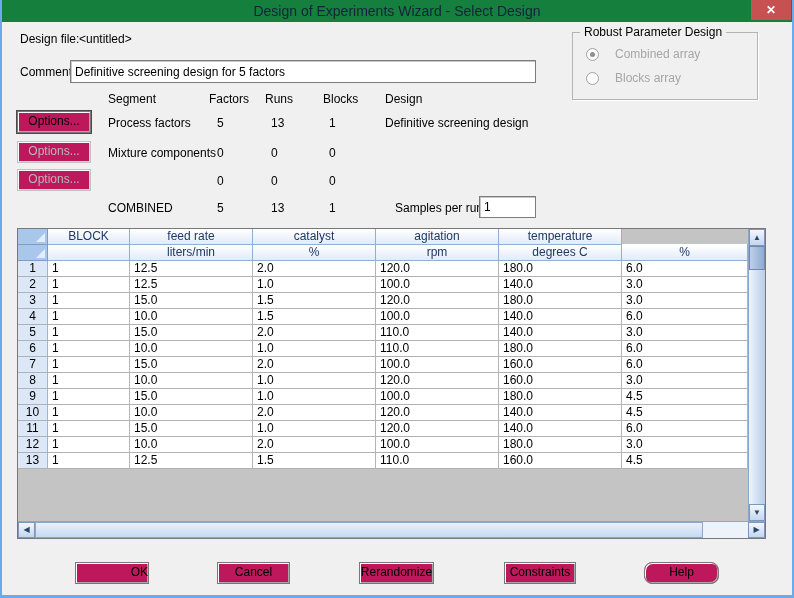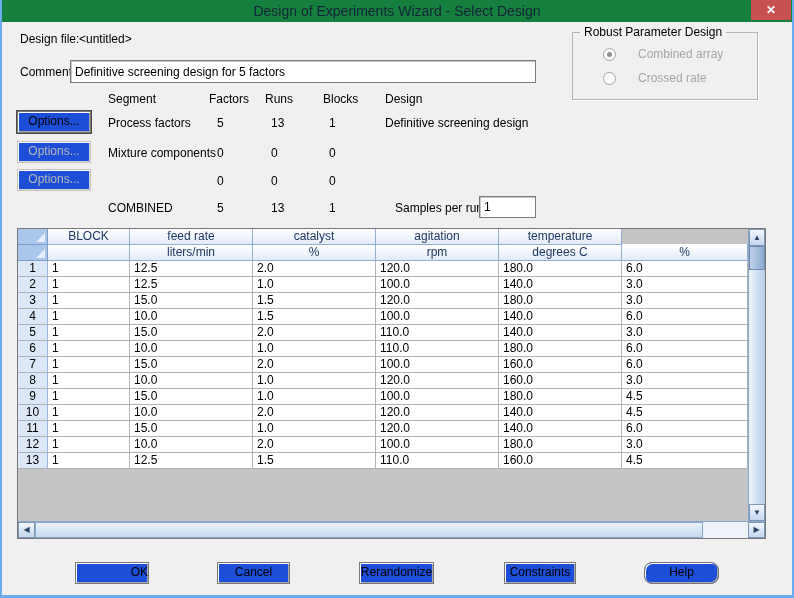--- a/index.html
+++ b/index.html
@@ -36,33 +36,33 @@
   }
 
   .groupbox {
     position:absolute; left:570px; top:10px; width:186px; height:68px;
     border:1px solid #b4b4b4; box-shadow:1px 1px 0 #ffffff;
   }
   .groupbox .legend {
     position:absolute; top:-8px; left:7px; background:#f0f0f0; padding:0 4px;
     font-size:12px; color:#000; white-space:nowrap;
   }
-  .radio-row { position:absolute; left:30px; display:flex; align-items:center; gap:22px; }
+  .radio-row { position:absolute; left:13px; display:flex; align-items:center; gap:16px; }
   .radio {
     width:13px; height:13px; border-radius:50%; background:#fbfbfb;
     border:1px solid #a2a2a2; position:relative; flex:0 0 auto;
   }
   .radio.sel::after {
     content:""; position:absolute; left:3px; top:3px; width:5px; height:5px;
     border-radius:50%; background:#8e8e8e;
   }
   .radio-row .rlabel { font-size:12px; color:#a6a6a6; white-space:nowrap; }
 
   .btn {
-    position:absolute; height:22px; background:#1d4ed8;
+    position:absolute; height:22px; background:#be185d;
     border:1px solid #787878;
     box-shadow: inset 1px 1px 0 #ffffff, inset -1px -1px 0 #a8a8a8;
     font-family:"Liberation Sans", sans-serif; font-size:12px; color:#000;
     text-align:center; line-height:19px; cursor:default;
   }
   .btn.default { outline:1px solid #4a4a4a; }
   .btn.disabled {
     color:#b8b8b8; border-color:#c2c2c2;
     box-shadow: inset 1px 1px 0 #ffffff, inset -1px -1px 0 #d6d6d6;
   }
@@ -155,21 +155,21 @@
     <input class="textfield" style="left: 68px; top: 38px; width: 466px; height: 23px;" value="Definitive screening design for 5 factors">
 
     <div class="groupbox">
       <span class="legend">Robust Parameter Design</span>
       <div class="radio-row" style="top:14px;">
         <span class="radio sel"></span>
         <span class="rlabel">Combined array</span>
       </div>
       <div class="radio-row" style="top:38px;">
         <span class="radio"></span>
-        <span class="rlabel">Crossed rate</span>
+        <span class="rlabel">Blocks array</span>
       </div>
     </div>
 
     <span class="lbl" style="left:106px; top:70px;">Segment</span>
     <span class="lbl" style="left:207px; top:70px;">Factors</span>
     <span class="lbl" style="left:263px; top:70px;">Runs</span>
     <span class="lbl" style="left:321px; top:70px;">Blocks</span>
     <span class="lbl" style="left:383px; top:70px;">Design</span>
 
     <div class="btn default" style="left:15px; top:89px; width:74px;">Options...</div>

